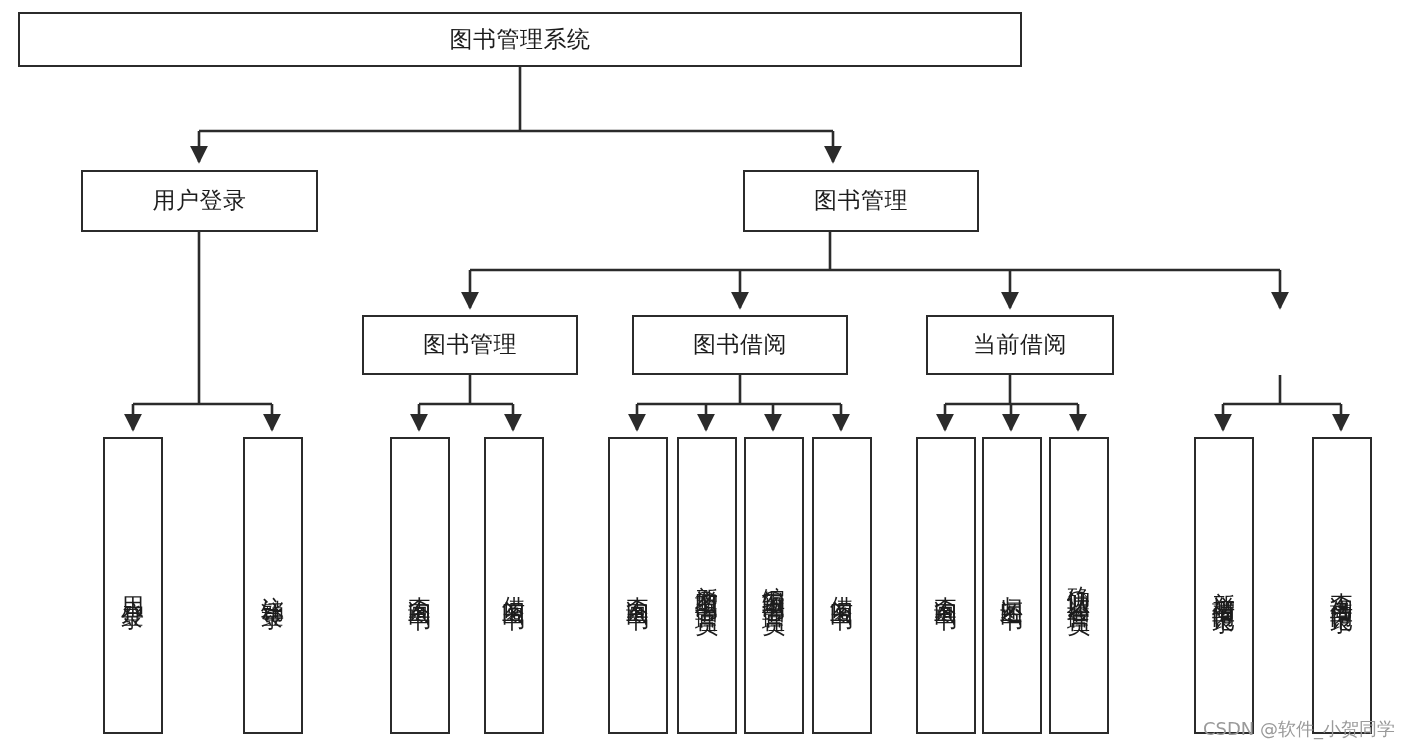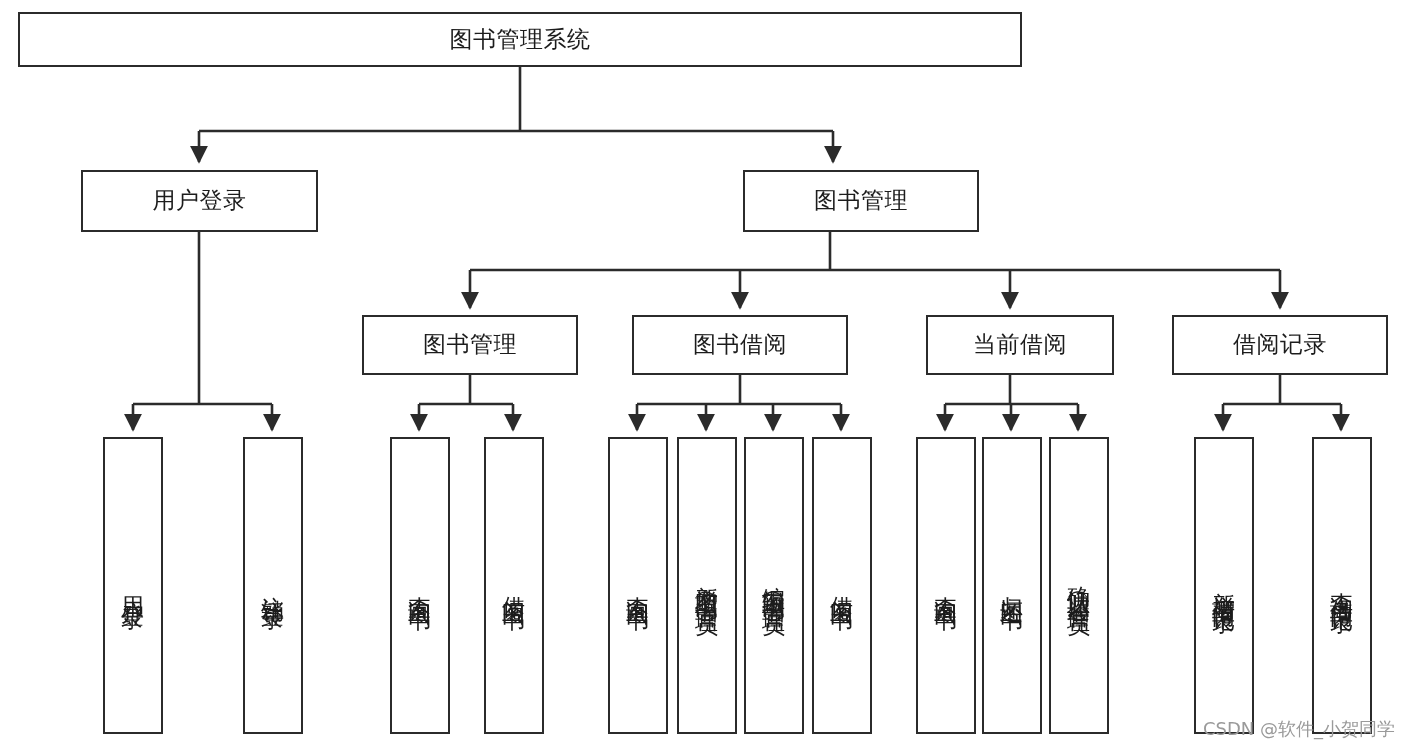--- a/index.html
+++ b/index.html
@@ -142,23 +142,20 @@
 
   <div class="node horiz" style="left:362px; top:315px; width:216px; height:60px;">
     <span class="node-label">图书管理</span>
   </div>
   <div class="node horiz" style="left:632px; top:315px; width:216px; height:60px;">
     <span class="node-label">图书借阅</span>
   </div>
   <div class="node horiz" style="left:902px; top:315px; width:188px; height:60px;margin-left:24px;">
     <span class="node-label">当前借阅</span>
   </div>
-  <div class="node horiz" style="left:1172px; top:315px; width:216px; height:60px;">
-    <span class="node-label">借阅记录</span>
-  </div>
 
   <div class="node vert" style="left:103px; top:437px; width:60px; height:297px;">
     <span class="node-label">用户登录</span>
   </div>
   <div class="node vert" style="left:243px; top:437px; width:60px; height:297px;">
     <span class="node-label">注销登录</span>
   </div>
 
   <div class="node vert" style="left:390px; top:437px; width:60px; height:297px;">
     <span class="node-label">查询图书</span>

